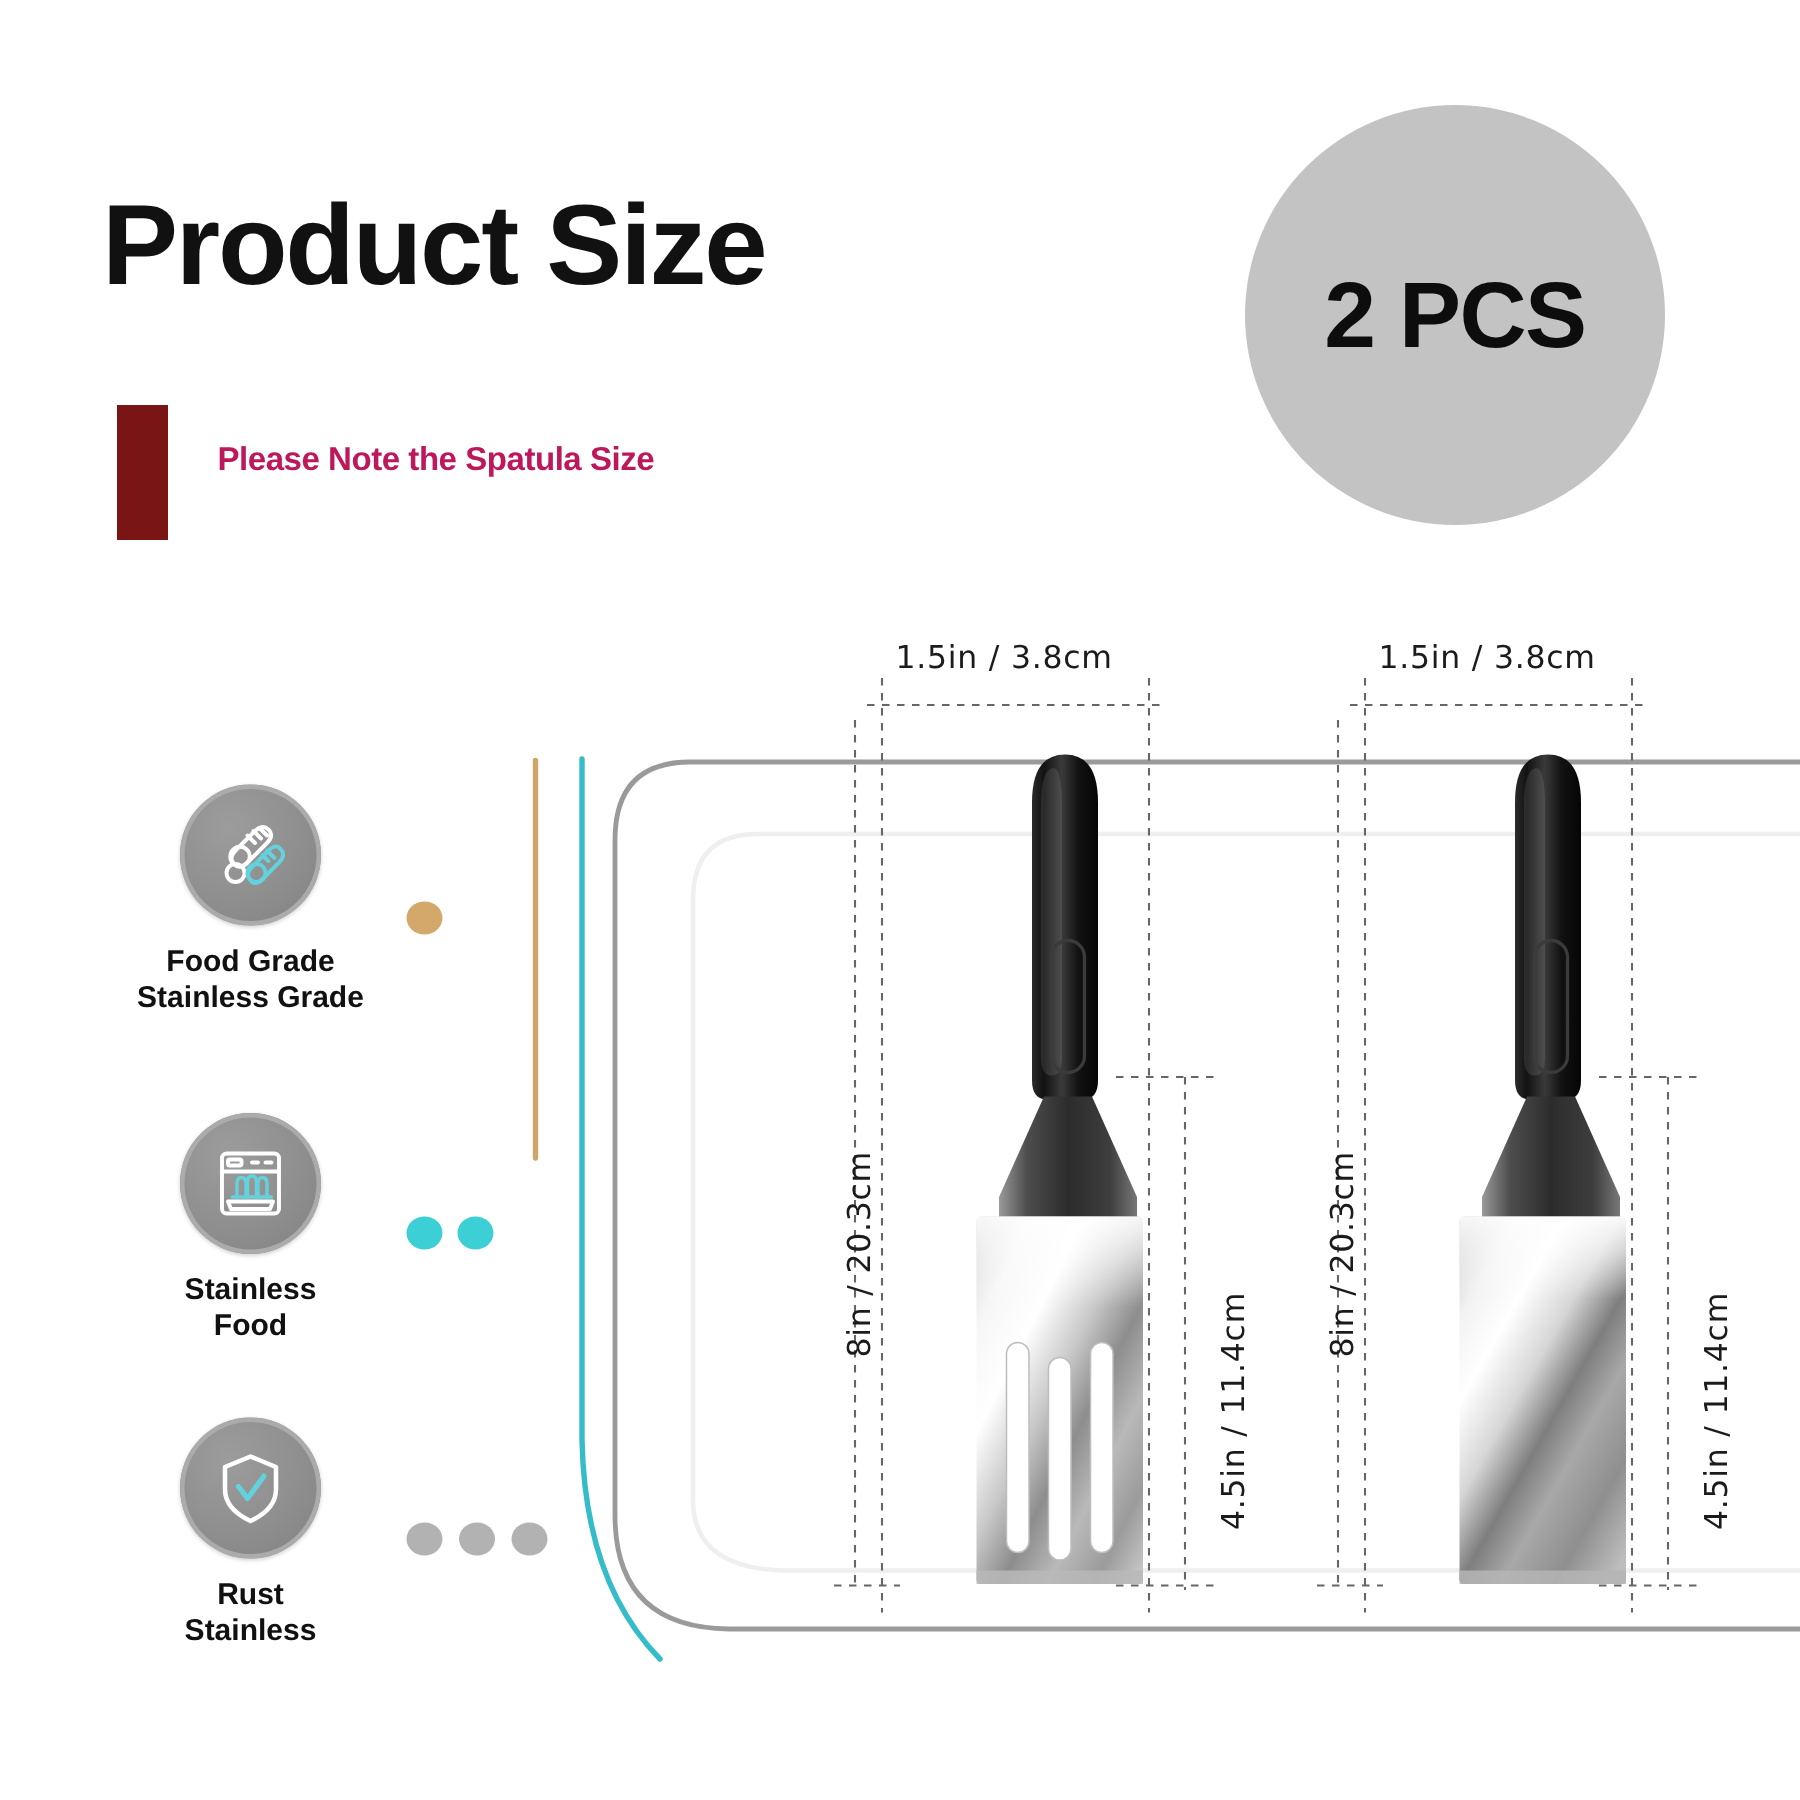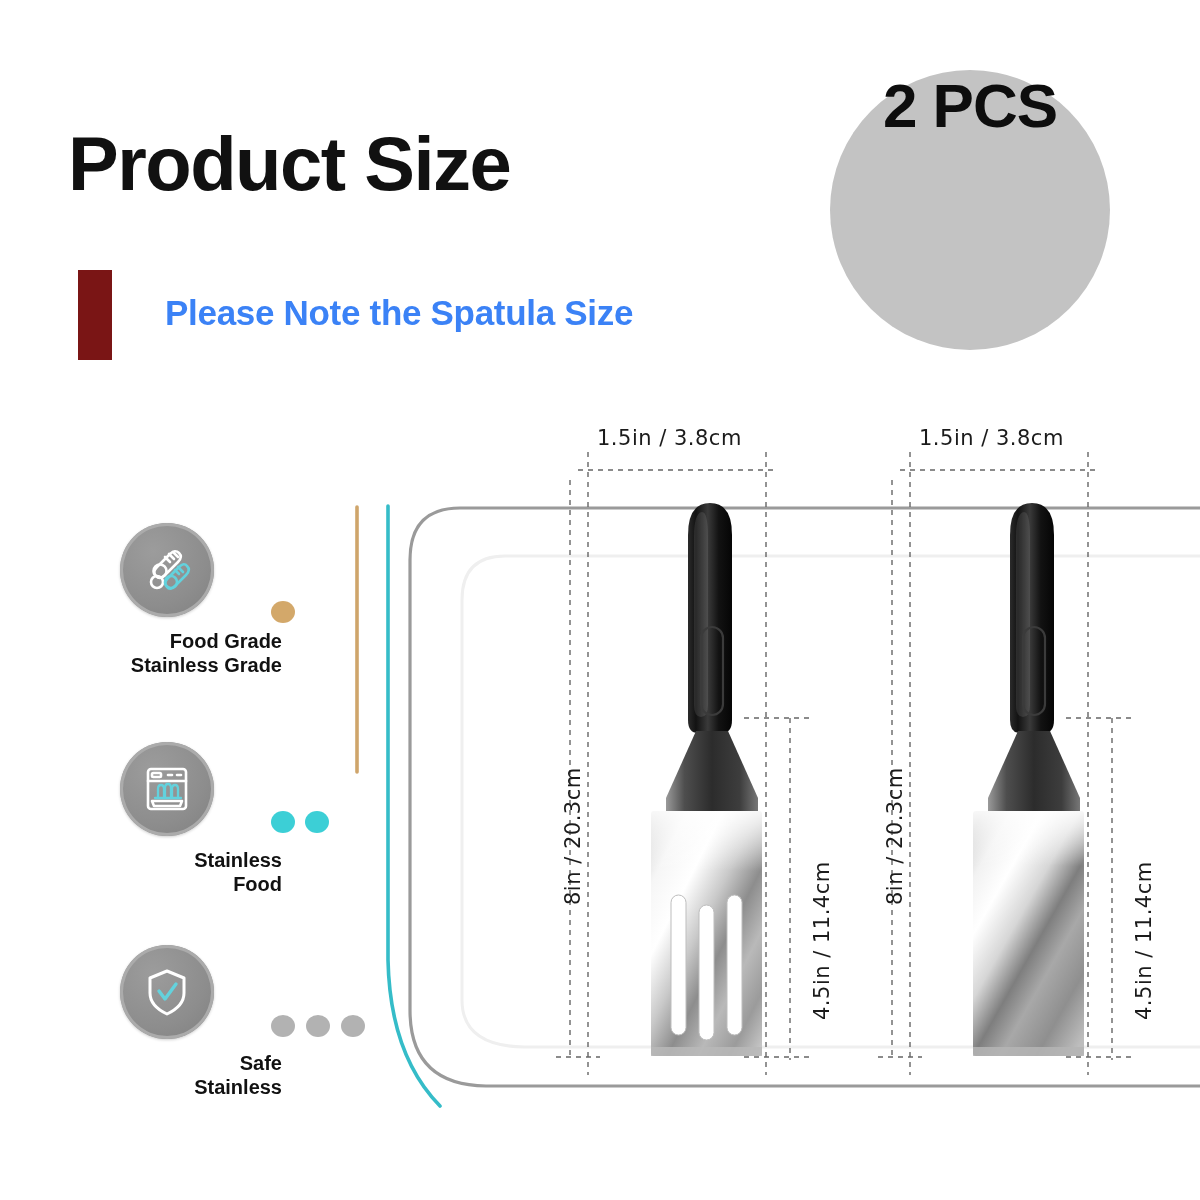--- a/index.html
+++ b/index.html
@@ -17,51 +17,49 @@
     position:absolute;left:68px;top:126px;
     font-size:76px;font-weight:bold;color:#111111;
     letter-spacing:-1.5px;line-height:1;
   }
   #accent-bar{
     position:absolute;left:78px;top:270px;
     width:34px;height:90px;background:#7a1515;
   }
   #subtitle{
     position:absolute;left:145px;top:293px;
-    font-size:35px;font-weight:bold;color:#3b82f6;
+    font-size:22px;font-weight:bold;color:#be185d;
     letter-spacing:-0.3px;
-    margin-left:20px;
   }
 
   
   #pcs-badge{
     position:absolute;left:830px;top:70px;
     width:280px;height:280px;border-radius:50%;
     background:#c3c3c3;
-    display:flex;justify-content:center;
+    display:flex;align-items:center;justify-content:center;
   }
   #pcs-badge-label{
     font-size:62px;font-weight:bold;color:#0d0d0d;
     letter-spacing:-1px;
   }
 
   
   .feature{position:absolute;width:230px;text-align:center;}
   .feature-icon{
     width:94px;height:94px;border-radius:50%;
     margin:0 auto;
     background:radial-gradient(circle at 35% 30%, #9c9c9c 0%, #8d8d8d 60%, #7f7f7f 100%);
     box-shadow:inset 0 0 0 3px #ababab, 0 1px 3px rgba(0,0,0,.2);
     display:flex;align-items:center;justify-content:center;
     position:relative;
   }
   .feature-label{
     margin-top:12px;font-size:20px;font-weight:bold;color:#111;
     line-height:1.22;
-    text-align:right;
   }
   #feature-0{left:52px;top:523px;}
   #feature-1{left:52px;top:742px;}
   #feature-2{left:52px;top:945px;}
 
   
   .dot{position:absolute;border-radius:50%;}
 
   
   .deco-svg{position:absolute;left:0;top:0;width:1200px;height:1200px;pointer-events:none;}
@@ -174,21 +172,21 @@
   </div>
 
   <div class="feature" id="feature-2">
     <div class="feature-icon">
       <svg width="60" height="60" viewBox="0 0 60 60">
         <path d="M30 9 L47 16 L47 31 Q47 44 30 52 Q13 44 13 31 L13 16 Z" fill="none" stroke="#ffffff" stroke-width="3" stroke-linejoin="round"></path>
         <path d="M22 29 L28 37 L39 22" fill="none" stroke="#63d2dd" stroke-width="3.4" stroke-linecap="round" stroke-linejoin="round"></path>
       </svg>
     </div>
     <div class="feature-label">
-      <div>Safe</div>
+      <div>Rust</div>
       <div>Stainless</div>
     </div>
   </div>
 
   <div class="dot" style="left:271px;top:601px;width:24px;height:22px;background:#d3a86a;"></div>
 
   <div class="dot" style="left:271px;top:811px;width:24px;height:22px;background:#3ccfd6;"></div>
   <div class="dot" style="left:305px;top:811px;width:24px;height:22px;background:#3ccfd6;"></div>
 
   <div class="dot" style="left:271px;top:1015px;width:24px;height:22px;background:#b2b2b2;"></div>

